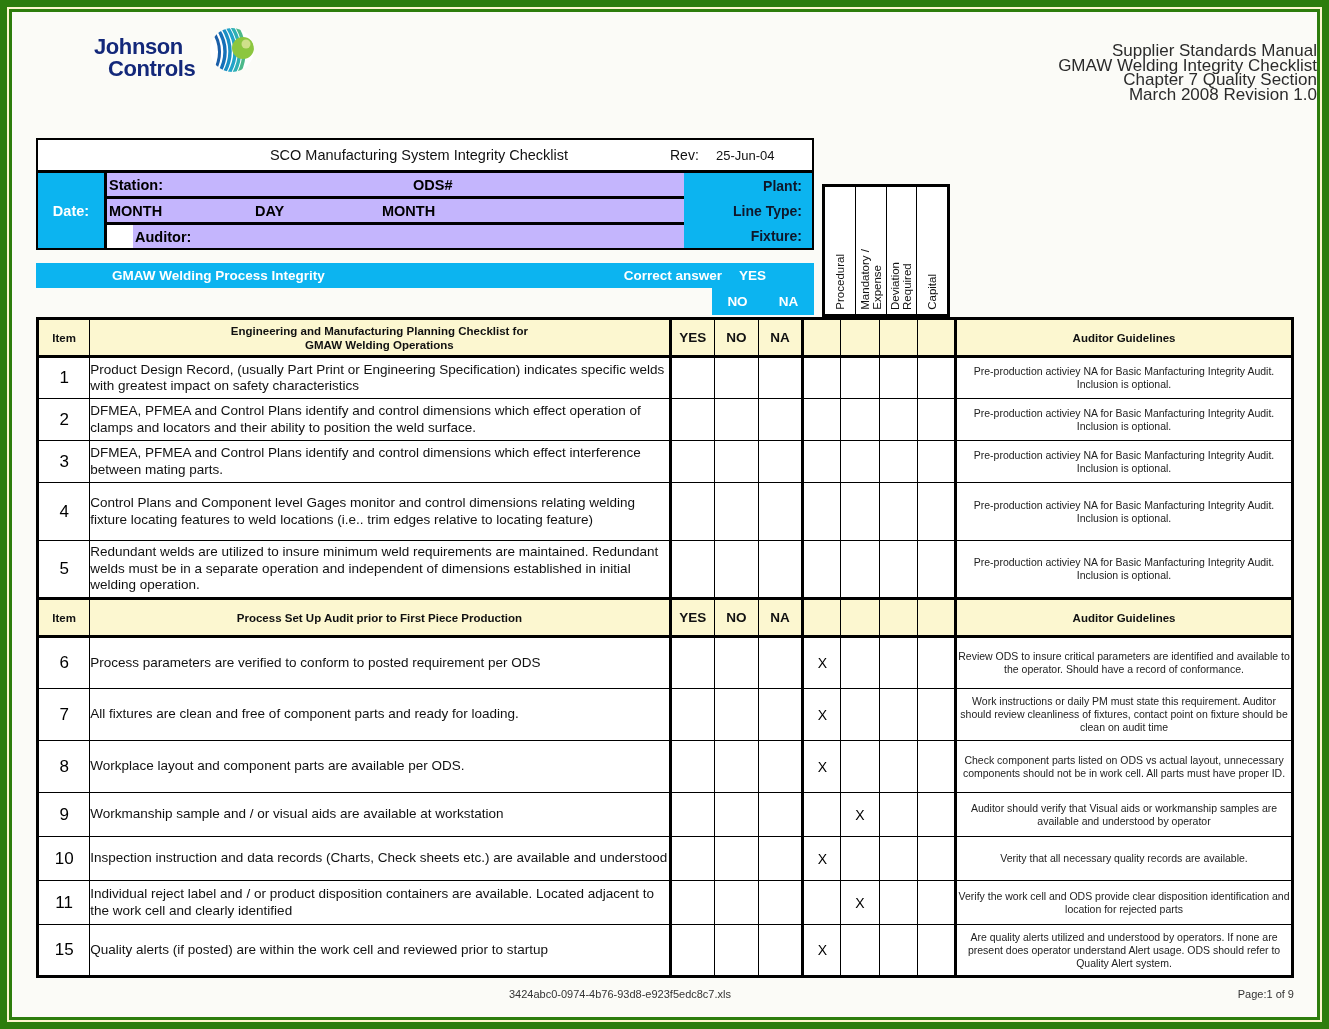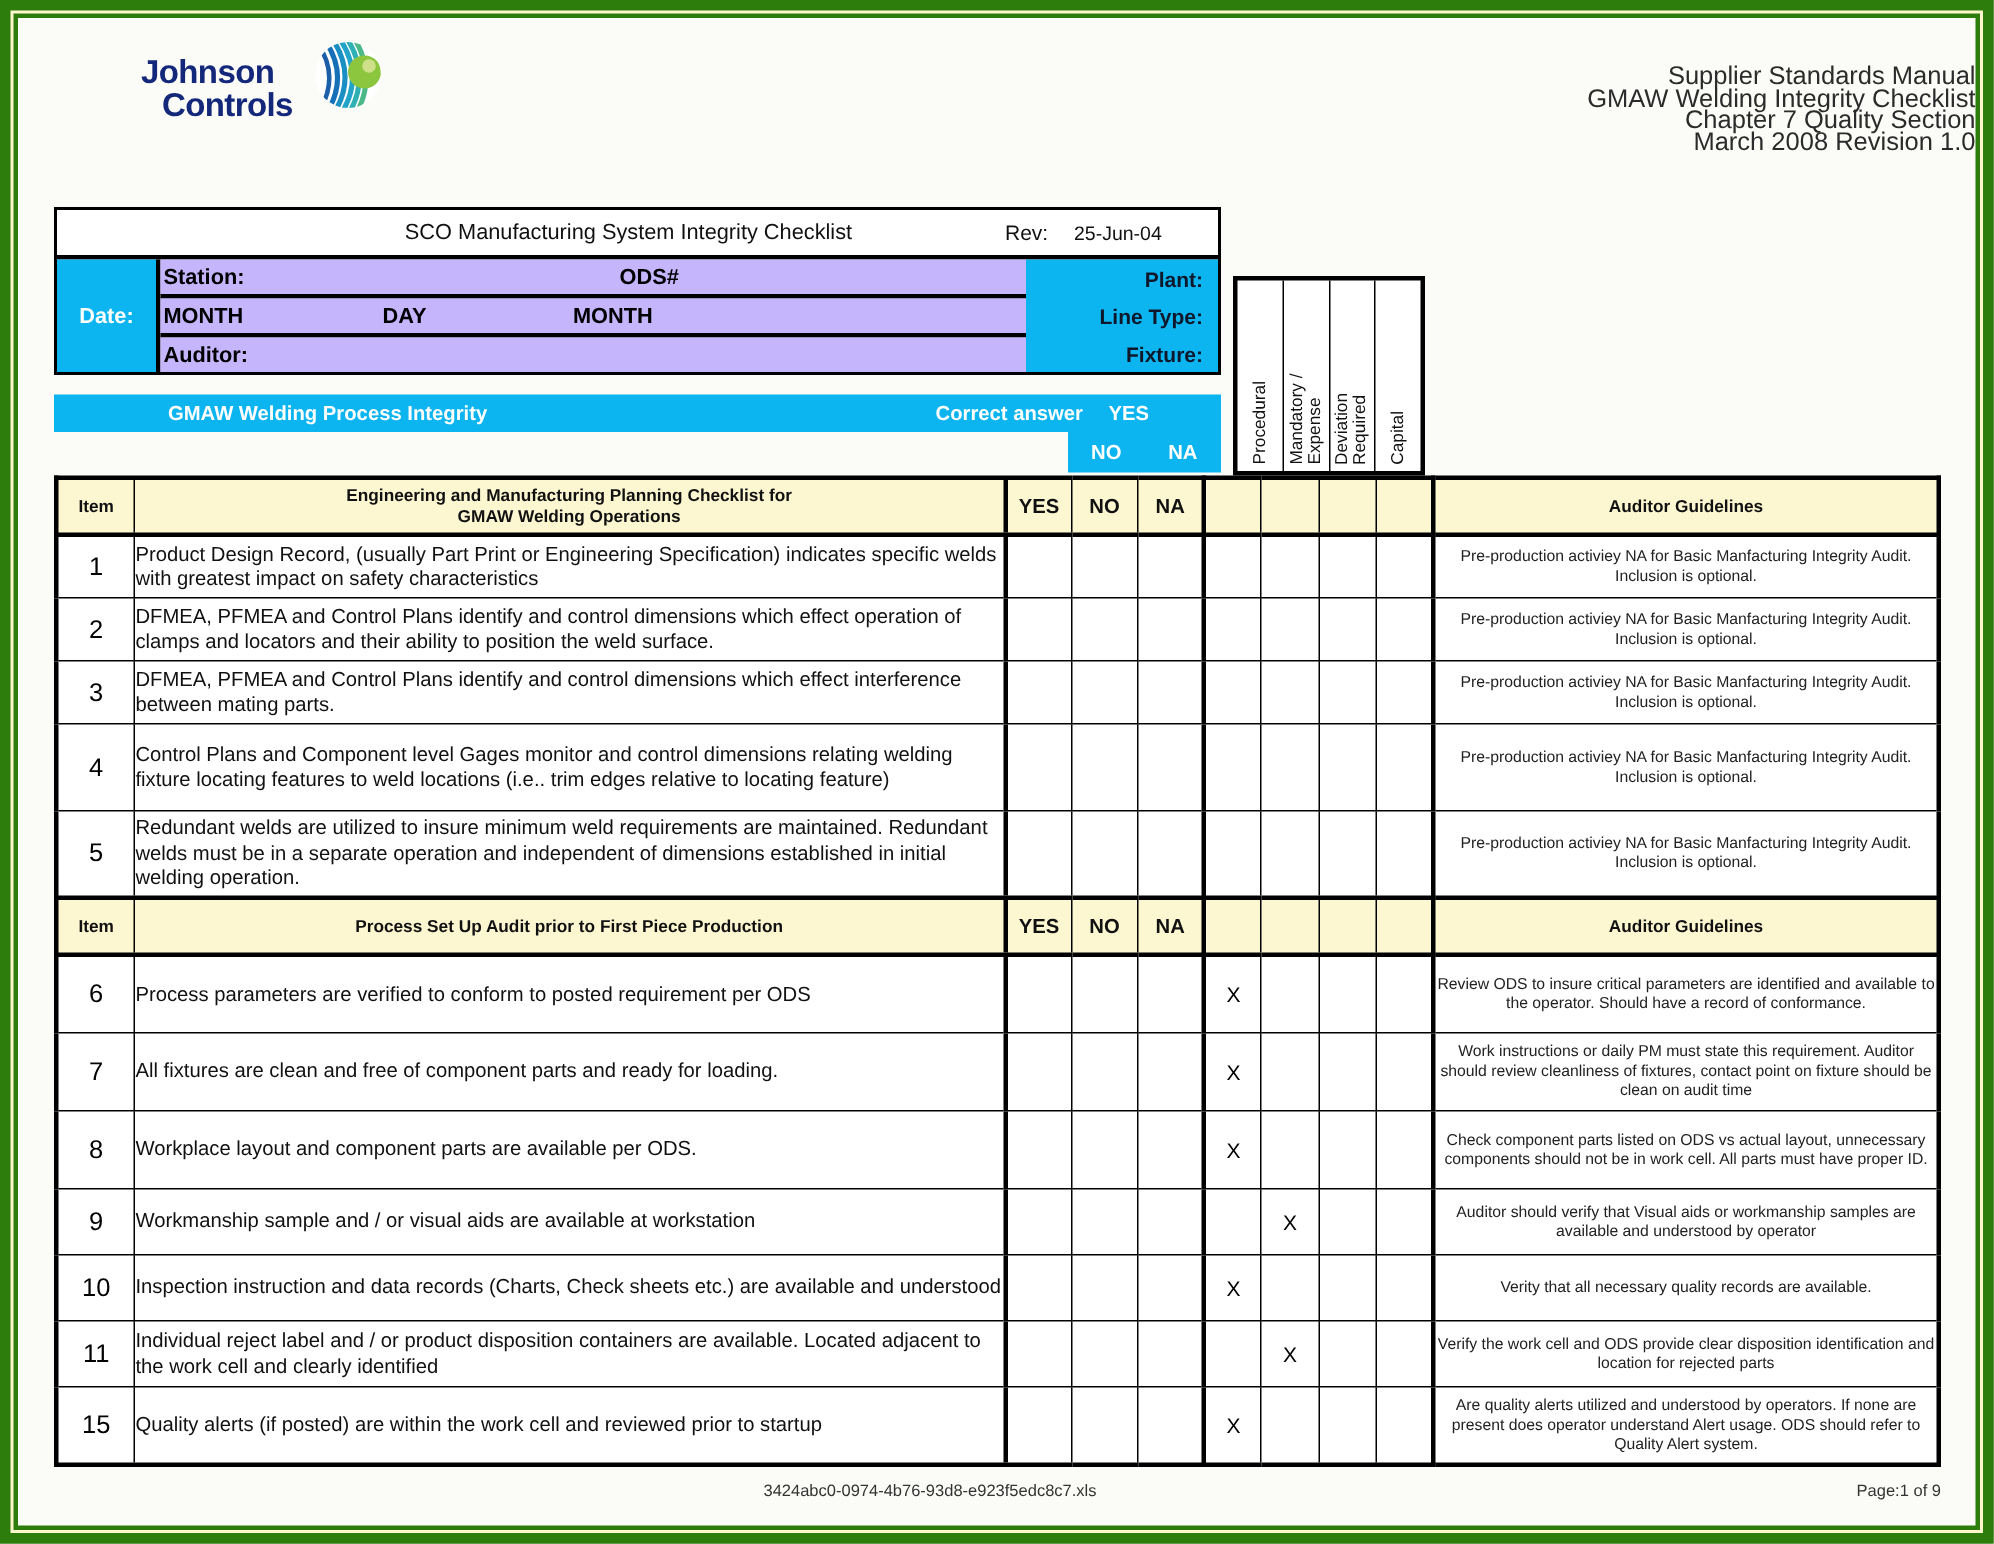--- a/index.html
+++ b/index.html
@@ -69,21 +69,21 @@
     width:66px;background:#0cb4f0;color:#fff;
     display:flex;align-items:center;justify-content:center;
     font-size:14.5px;font-weight:bold;
   }
   .fh-mid{flex:1;display:flex;flex-direction:column;border-left:3px solid #000;}
   .fh-row{
     flex:1;display:flex;align-items:center;
     border-bottom:3px solid #000;background:#c4b5fd;
     padding-left:2px;position:relative;
   }
-  .fh-row:last-child{border-bottom:none;}
+  .fh-row:last-child{border-bottom:none;margin-left:26px;}
   .fh-row .lab{font-size:14.5px;font-weight:bold;color:#000;}
   .fh-row .mid{position:absolute;left:306px;font-size:14.5px;font-weight:bold;}
   .fh-row .d{position:absolute;left:148px;font-size:14.5px;font-weight:bold;}
   .fh-row .y{position:absolute;left:275px;font-size:14.5px;font-weight:bold;}
   .fh-right{
     width:128px;background:#0cb4f0;color:#0f172a;
     display:flex;flex-direction:column;
   }
   .fh-right div{
     flex:1;display:flex;align-items:center;justify-content:flex-end;

